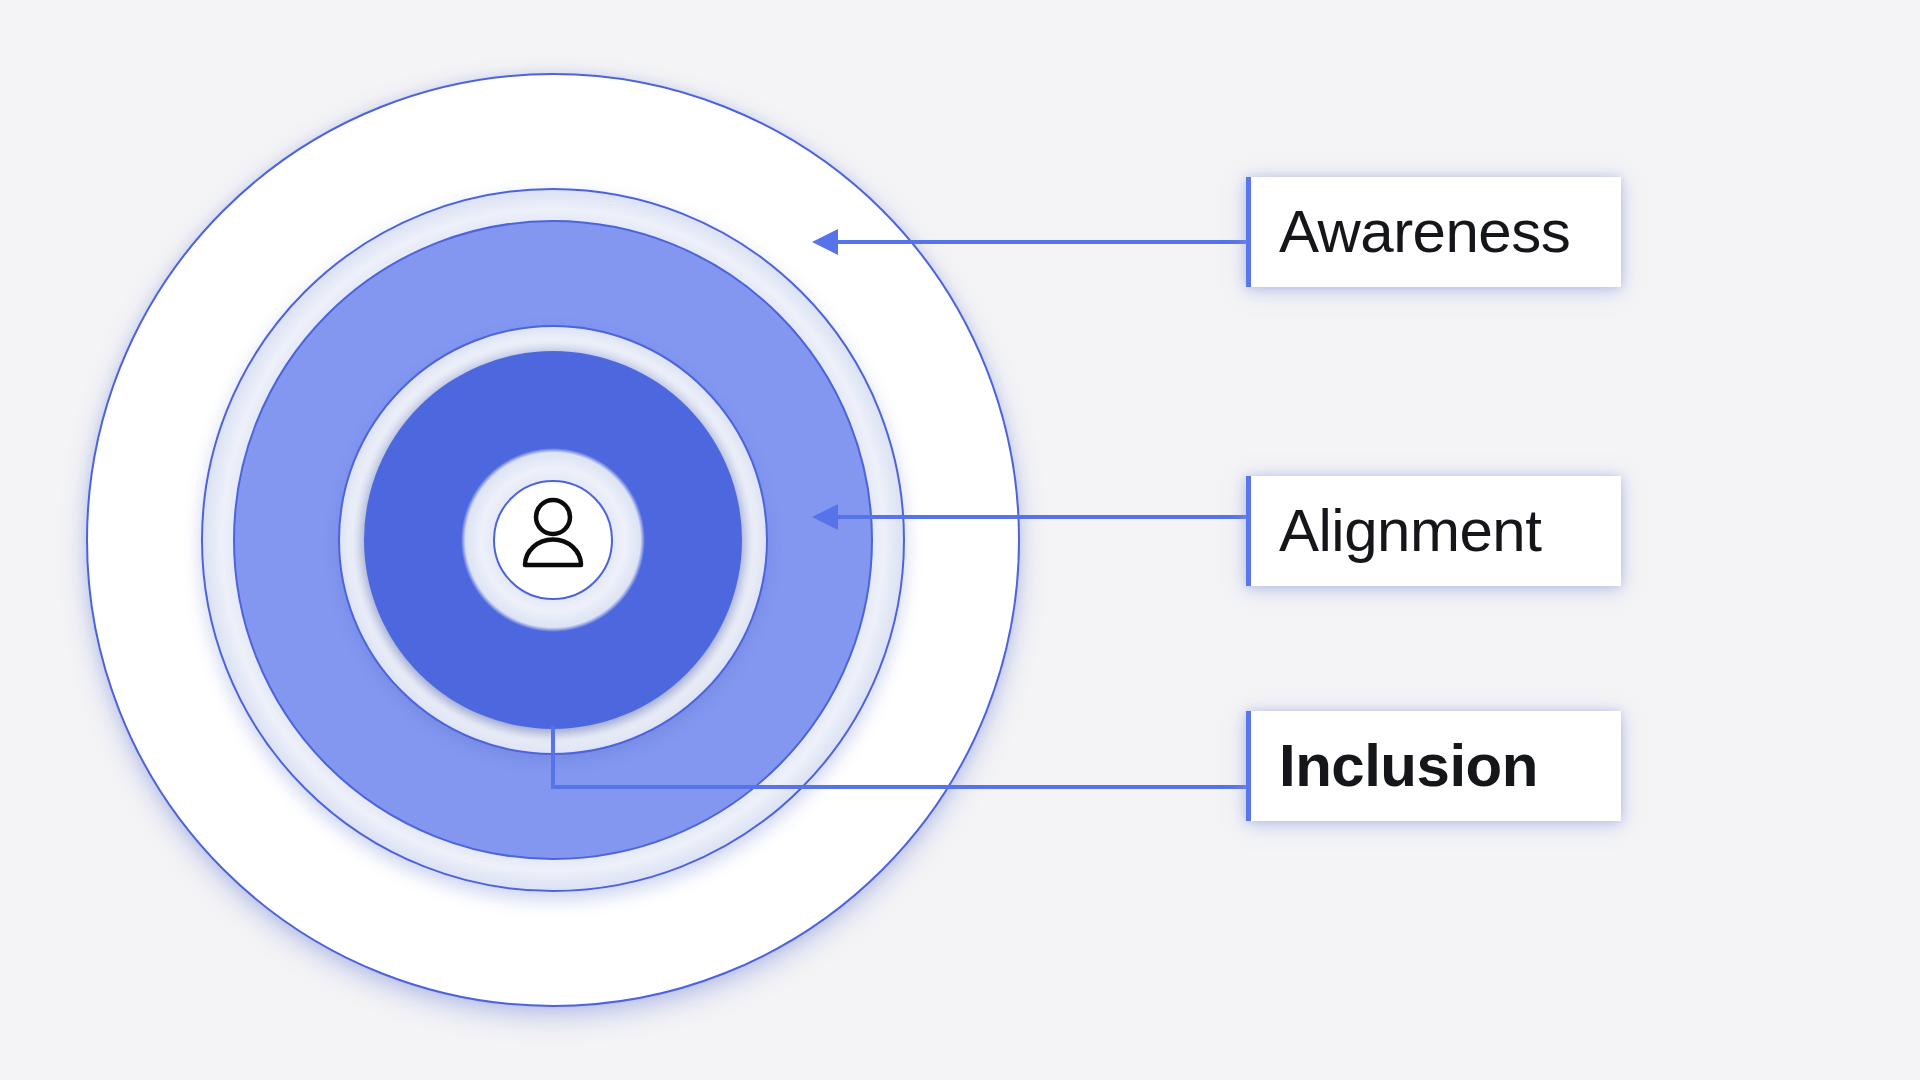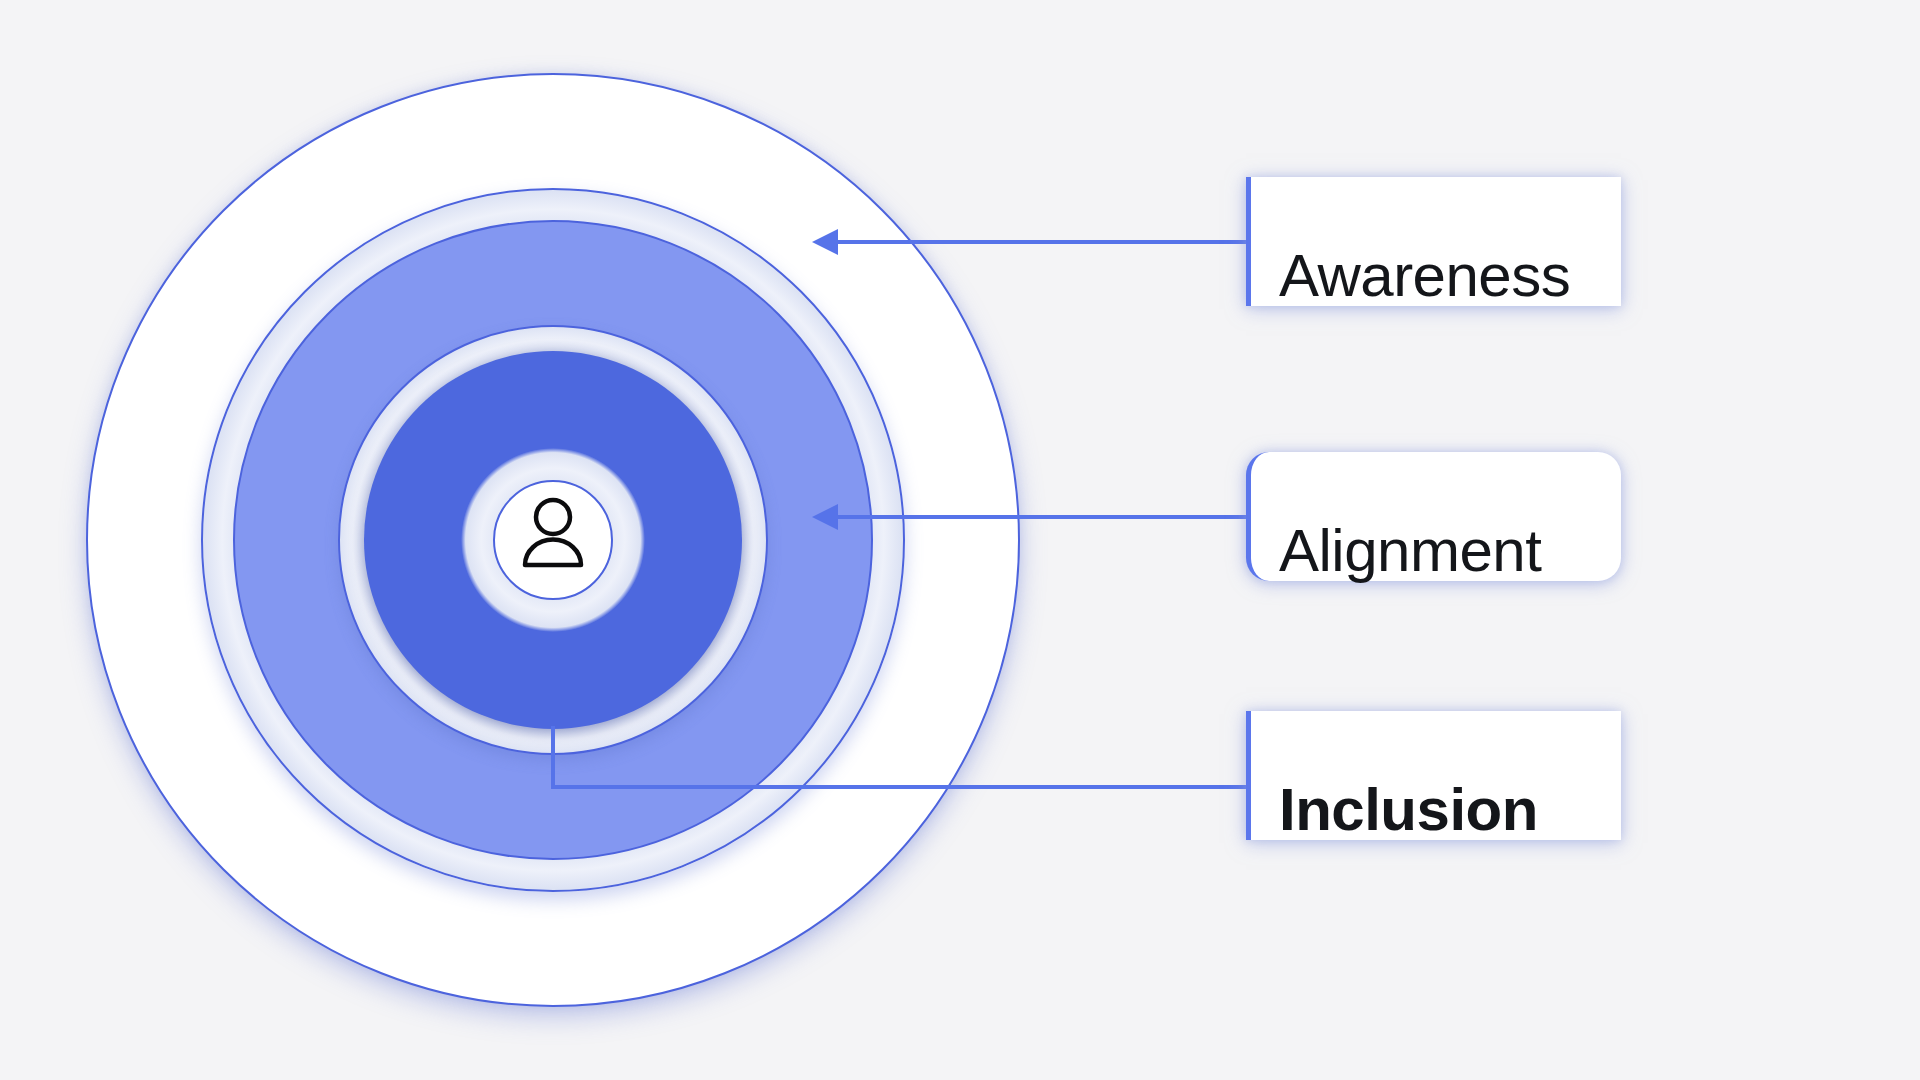--- a/index.html
+++ b/index.html
@@ -59,29 +59,29 @@
   .arrowhead{
     width:0;height:0;background:none;
     border-top:13px solid transparent;border-bottom:13px solid transparent;
     border-right:26px solid var(--line,#5673e9);
   }
   .arrowhead-awareness{left:812px;top:229px;}
   .arrowhead-alignment{left:812px;top:504px;}
 
   
   .card{
-    left:1246px;width:375px;height:129px;
+    left:1246px;width:375px;height:110px;
     background:var(--card-bg,#fff);
     border-left:5px solid var(--card-border,#5b76ec);
     box-shadow:0 3px 18px rgba(141,157,223,.55),0 0 8px rgba(141,157,223,.30);
-    display:flex;align-items:flex-end;
+    display:flex;align-items:center;
     padding-left:28px;
   }
   .card-awareness{top:177px;}
-  .card-alignment{top:452px;border-radius:23px;}
+  .card-alignment{top:476px;}
   .card-inclusion{top:711px;font-weight:bold;}
   .card-label{
     font-size:60px;line-height:1;color:var(--text,#14161a);
     letter-spacing:-0.5px;white-space:nowrap;
   }
 </style>
 </head>
 <body>
 
 <div class="abs circle ring-outer"></div>

